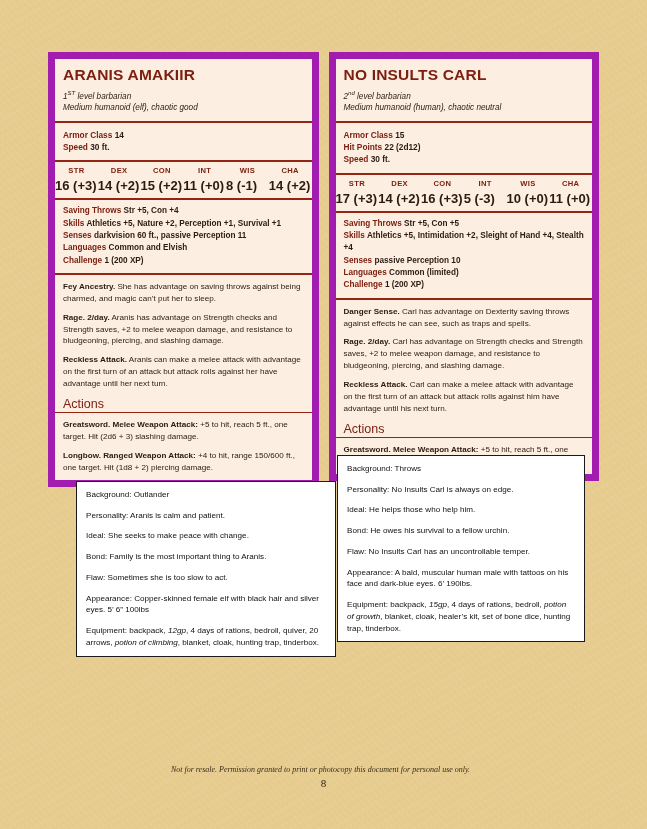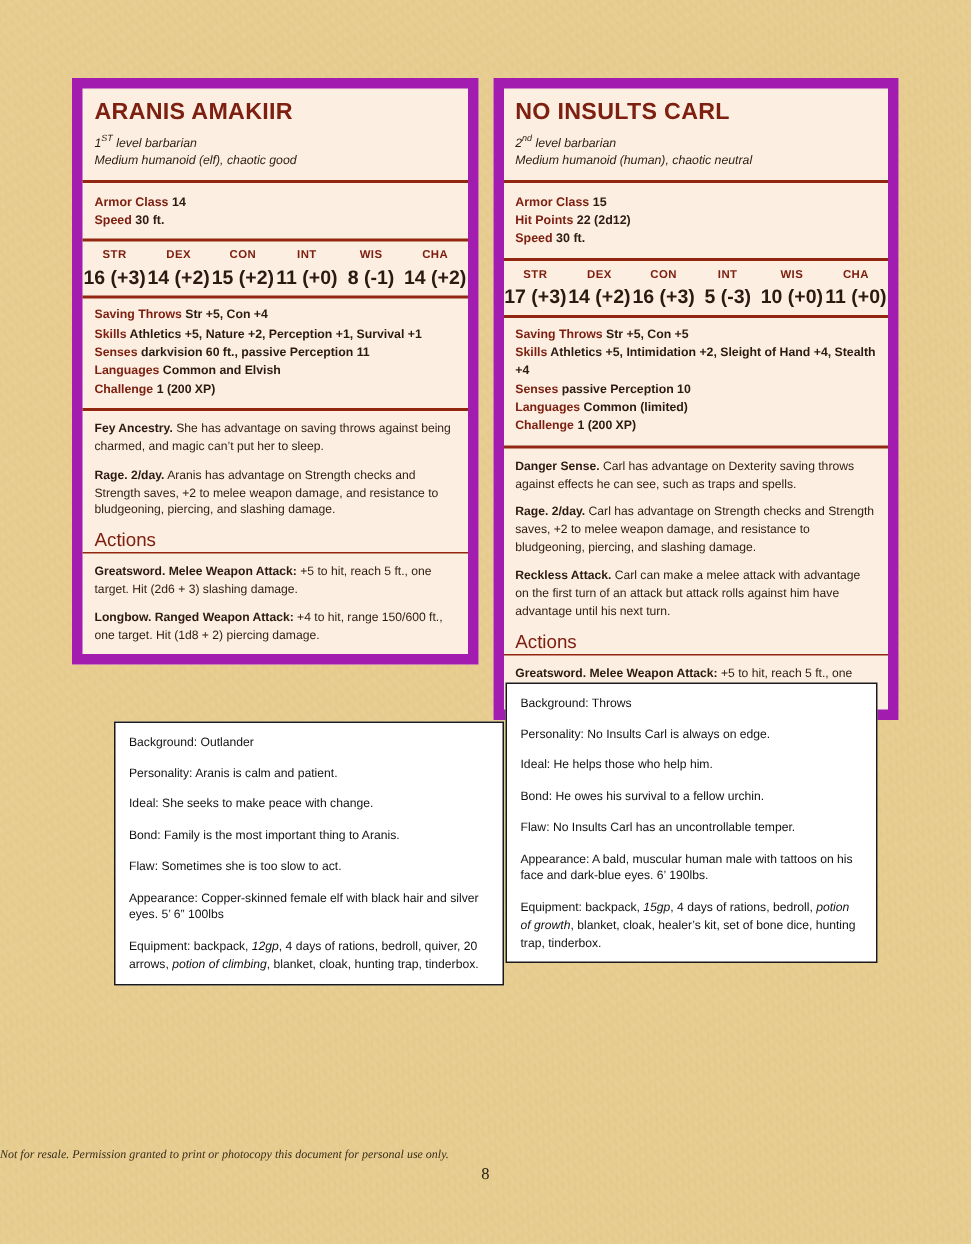--- a/index.html
+++ b/index.html
@@ -96,21 +96,20 @@
     line-height: 1.5;
     font-weight: bold;
     color: #7d2010;
   }
   .sb-defense .v { font-weight: bold; color: #2b1a11; }
 
   
   .abilities {
     width: 100%;
     border-collapse: collapse;
-    text-align: center;
     table-layout: fixed;
     padding-left: 33px;
   }
   .abilities th {
     font-size: 7.6px;
     font-weight: bold;
     color: #7d2010;
     padding: 4px 0 2px 0;
     letter-spacing: .3px;
   }
@@ -178,20 +177,21 @@
     top: 455px;
     width: 248px;
   }
 
   
   #footer {
     position: absolute;
     left: 0;
     top: 765px;
     width: 641px;
+    text-align: center;
     font-family: "Liberation Serif", serif;
     font-style: italic;
     font-size: 8px;
     color: #3a2d1a;
   }
   #pagenum {
     position: absolute;
     left: 0;
     top: 777px;
     width: 647px;
@@ -284,20 +284,23 @@
 
       <div class="rule"></div>
 
       <div class="sb-features">
         <p class="feat">
           <b>Fey Ancestry.</b><span> She has advantage on saving throws against being charmed, and magic can’t put her to sleep.</span>
         </p>
         <p class="feat">
           <b>Rage. 2/day.</b><span> Aranis has advantage on Strength checks and Strength saves, +2 to melee weapon damage, and resistance to bludgeoning, piercing, and slashing damage.</span>
         </p>
+        <p class="feat">
+          <b>Reckless Attack.</b><span> Aranis can make a melee attack with advantage on the first turn of an attack but attack rolls against her have advantage until her next turn.</span>
+        </p>
       </div>
 
       <div class="actions-head">Actions</div>
 
       <div class="sb-features">
         <p class="feat">
           <b>Greatsword.</b><b> Melee Weapon Attack:</b><span> +5 to hit, reach 5 ft., one target. Hit (2d6 + 3) slashing damage.</span>
         </p>
         <p class="feat">
           <b>Longbow.</b><b> Ranged Weapon Attack:</b><span> +4 to hit, range 150/600 ft., one target. Hit (1d8 + 2) piercing damage.</span>

